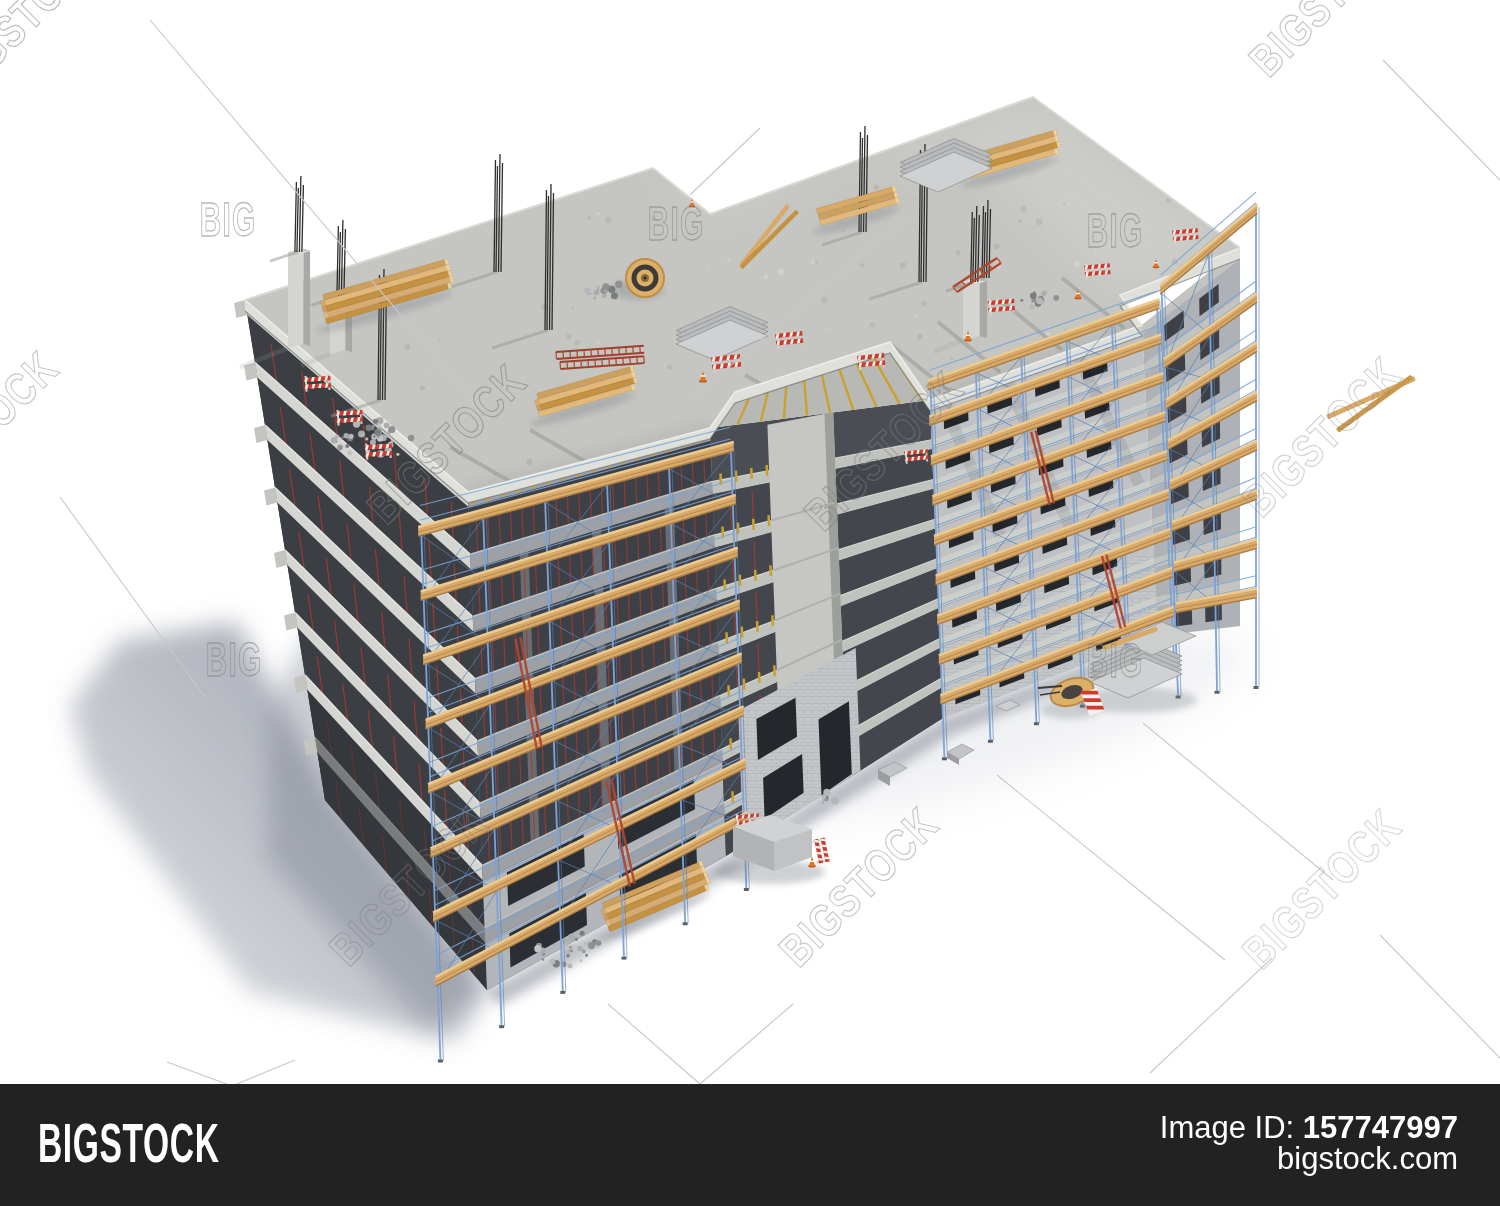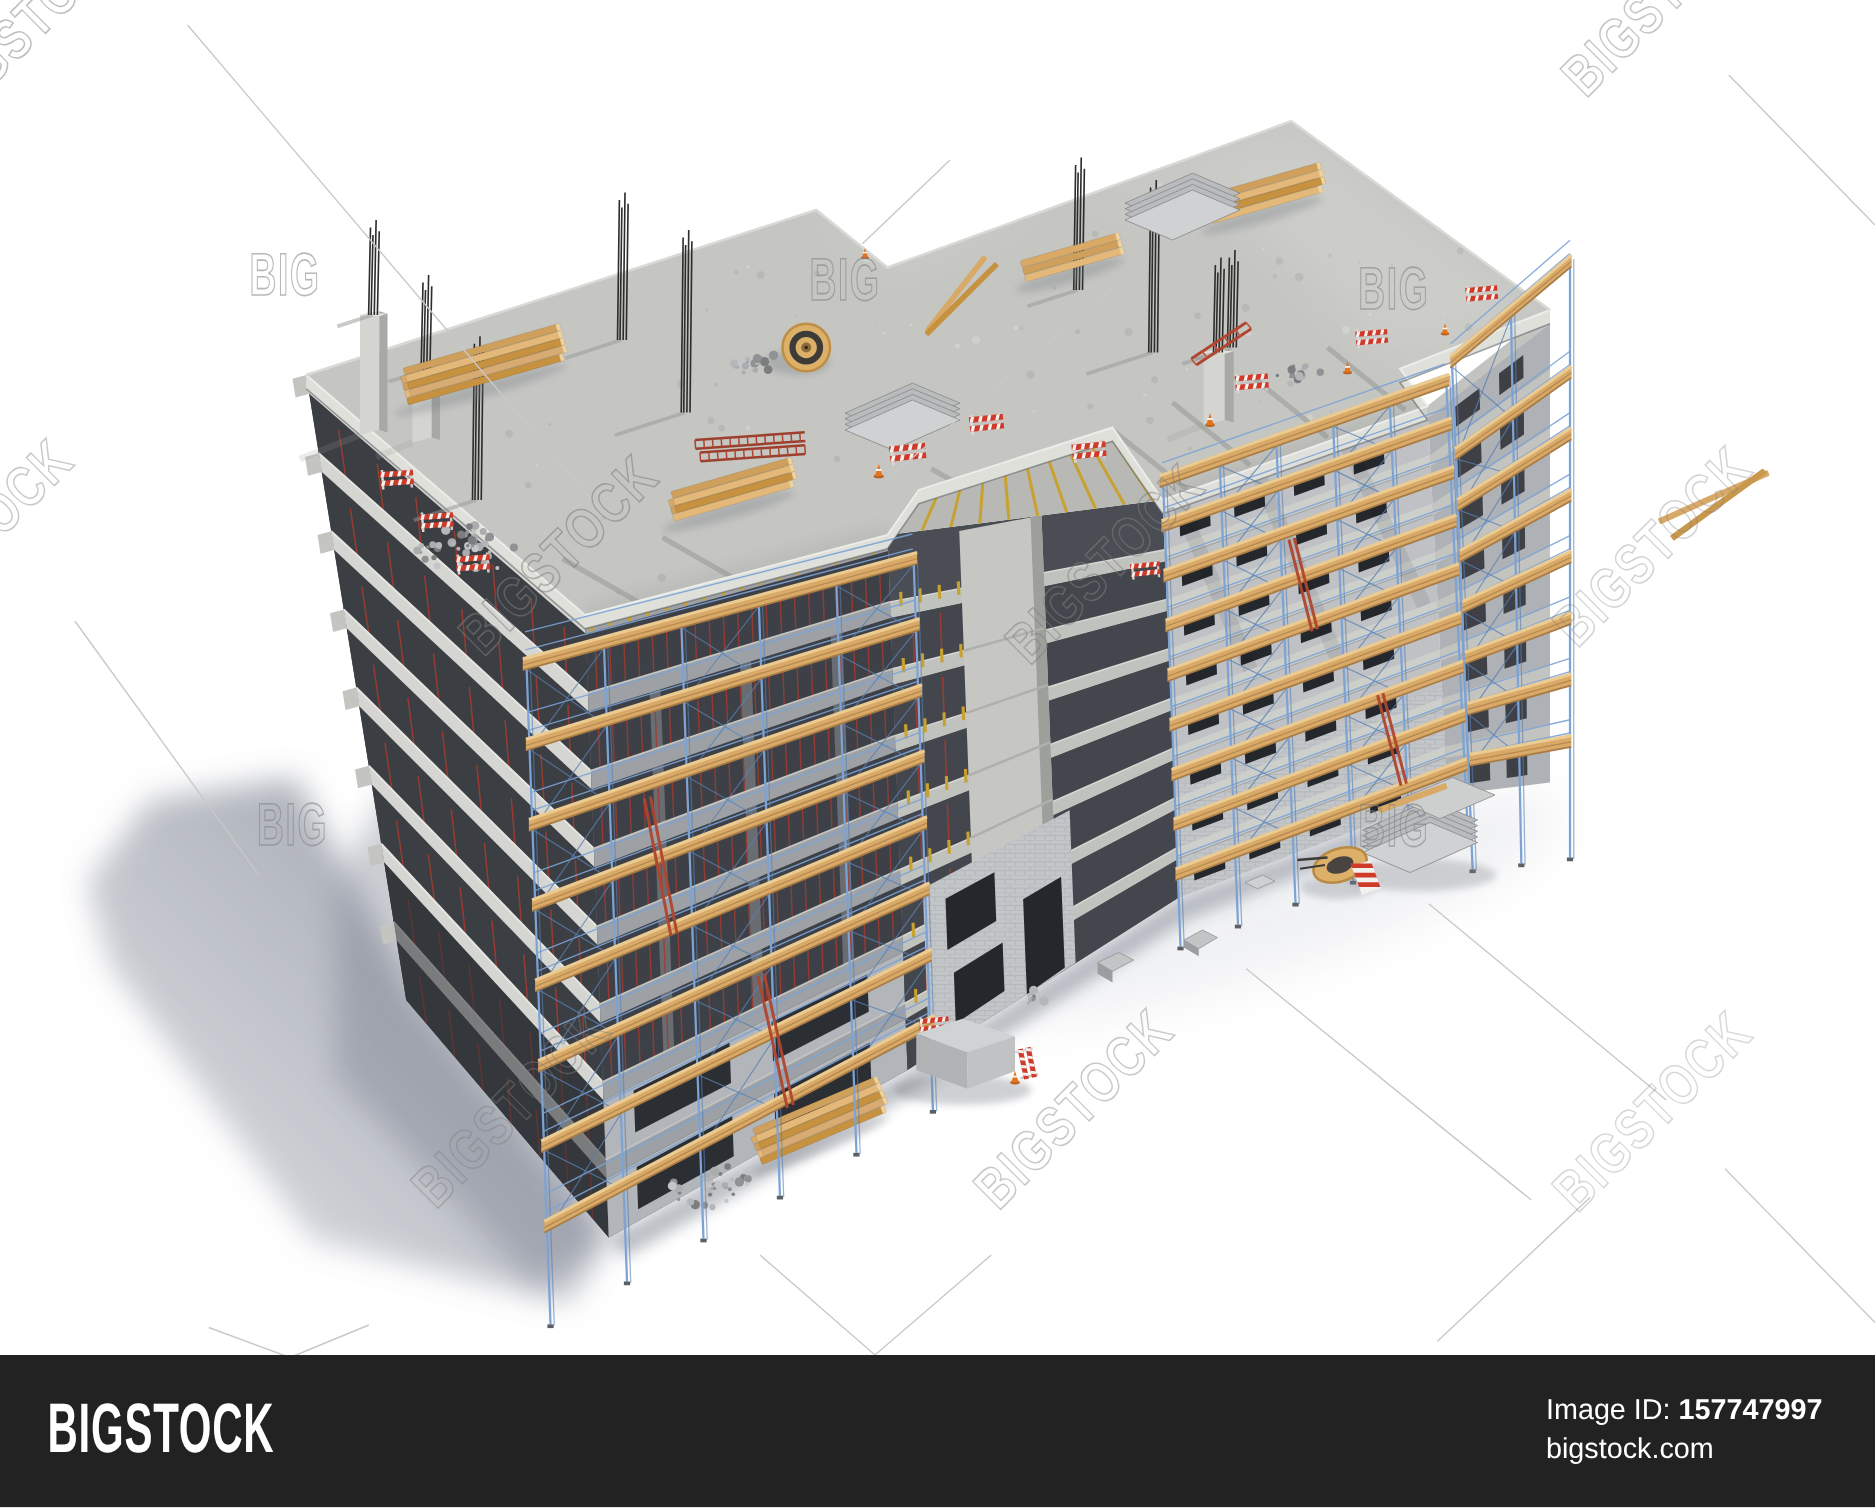--- a/index.html
+++ b/index.html
@@ -3,21 +3,21 @@
 <meta charset="utf-8">
 <style>
   html,body{margin:0;padding:0;background:#fff;}
   .stage{position:relative;width:1500px;height:1206px;background:#fff;overflow:hidden;
          font-family:"Liberation Sans",sans-serif;}
   .stage svg{position:absolute;left:0;top:0;}
   .footer{position:absolute;left:0;top:1084px;width:1500px;height:122px;display:block;}
   .logo{position:absolute;left:38px;top:50%;transform:translateY(-54%) scaleX(.60);
         transform-origin:left center;font-size:56px;font-weight:700;letter-spacing:1px;
         white-space:nowrap;}
-  .meta{position:absolute;right:42px;top:28px;font-size:23px;line-height:31px;}
+  .meta{position:absolute;right:42px;top:28px;text-align:right;font-size:31px;line-height:31px;}
   .meta b{font-weight:700;}
 </style>
 </head>
 <body>
 
 <div class="stage">
   <svg id="scene" width="1500" height="1206" viewBox="0 0 1500 1206">
       <defs>
         <filter id="b3" x="-40%" y="-40%" width="180%" height="180%">
           <feGaussianBlur stdDeviation="3"></feGaussianBlur>

